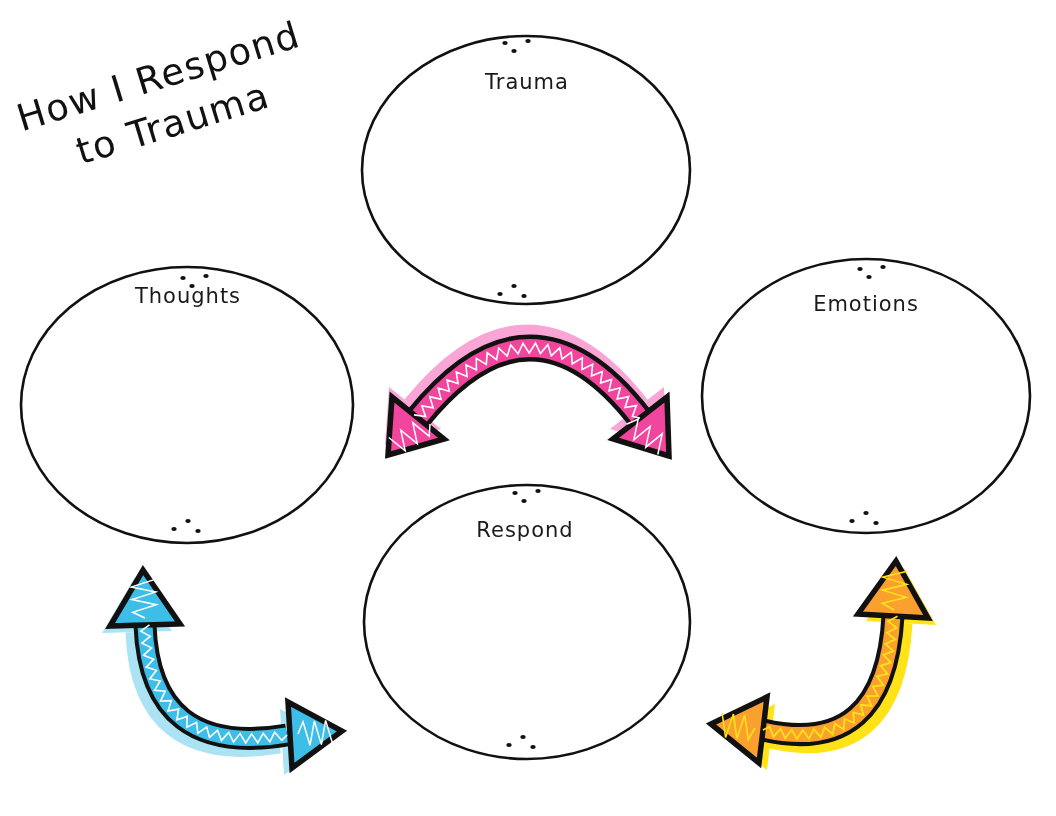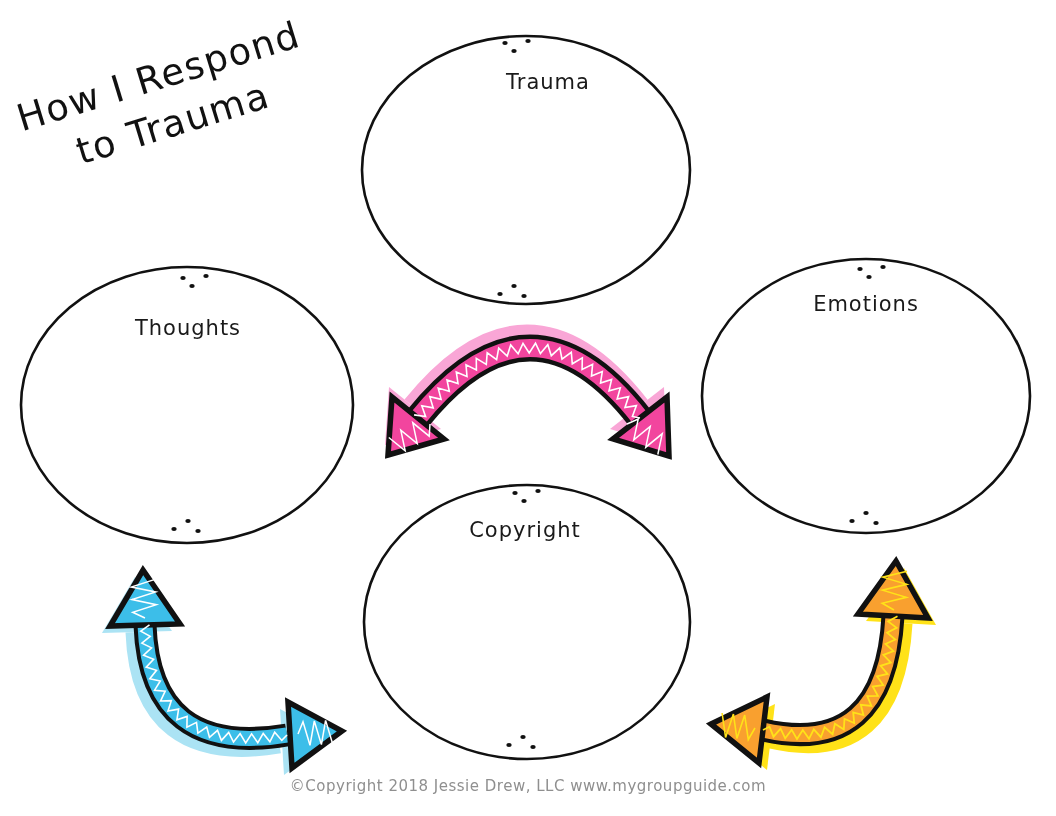--- a/index.html
+++ b/index.html
@@ -4,22 +4,22 @@
 <style>
   html,body{margin:0;padding:0;background:#fff;}
   .page{position:relative;width:1056px;height:816px;background:#ffffff;overflow:hidden;
         font-family:"Liberation Sans",sans-serif;color:#1a1a1a;}
   .title{position:absolute;left:16px;top:52px;width:300px;text-align:center;
          transform:rotate(-17deg);font-size:37px;line-height:1.32;letter-spacing:1.5px;
          color:#111;font-family:"DejaVu Sans",sans-serif;}
   .title span{display:block;}
   .node-label{position:absolute;transform:translateX(-50%);font-size:21px;letter-spacing:1px;
               color:#1a1a1a;font-family:"DejaVu Sans",sans-serif;white-space:nowrap;}
-  #label-trauma{left:548px;top:70px;}
-  #label-thoughts{left:188px;top:316px;}
+  #label-trauma{left:527px;top:70px;}
+  #label-thoughts{left:188px;top:284px;}
   #label-behaviors{left:866px;top:292px;}
   #label-emotions{left:525px;top:518px;}
   .copyright{position:absolute;left:0;top:777px;width:100%;text-align:center;
              font-size:15px;letter-spacing:0.5px;color:#8f8f8f;
              font-family:"DejaVu Sans",sans-serif;}
   svg.art{position:absolute;left:0;top:0;}
   .circle{fill:#ffffff;stroke:#111;stroke-width:2.6px;}
   .dot{fill:#111;}
   .band-black{fill:none;stroke:#111;stroke-linecap:butt;}
   .zig{fill:none;stroke-linejoin:miter;}
@@ -124,16 +124,15 @@
       <path id="gd-orange-hl" class="guide" d="M 721 725 L 755 728"></path>
       <polyline class="zig" style="stroke:var(--yellow)" stroke-width="1.8" points="897.5,616.3 888.1,621.4 896.6,627.9 887.1,632.7 895.3,639.5 885.5,643.9 893.4,651.1 883.4,654.9 890.8,662.6 880.6,665.8 887.5,674.0 877.1,676.3 883.2,685.1 872.7,686.5 877.9,695.8 867.3,696.0 871.4,705.9 860.8,704.8 863.4,715.1 853.2,712.4 854.2,723.1 844.5,718.8 843.8,729.5 834.9,723.8 832.6,734.2 824.6,727.2 820.9,737.2 813.8,729.3 809.0,738.8 802.8,730.1 797.0,739.1 791.7,729.8 785.2,738.3 780.6,728.7 773.5,736.7 769.5,726.8 763.0,730.0"></polyline>
       <polyline class="zig" style="stroke:var(--yellow)" stroke-width="1.6" points="907.0,571.3 882.8,577.2 906.7,584.3 882.5,590.2 906.3,597.3 882.2,603.2 894.0,610.0"></polyline>
       <polyline class="zig" style="stroke:var(--yellow)" stroke-width="1.6" points="722.1,713.0 725.6,737.5 733.4,714.0 736.9,738.5 744.7,715.0 748.3,739.5 755.0,728.0"></polyline>
     </g>
   </svg>
 
   <div class="node-label" id="label-trauma">Trauma</div>
   <div class="node-label" id="label-thoughts">Thoughts</div>
   <div class="node-label" id="label-behaviors">Emotions</div>
-  <div class="node-label" id="label-emotions">Copyright</div>
+  <div class="node-label" id="label-emotions">Respond</div>
 
-  <div class="copyright">©Copyright 2018 Jessie Drew, LLC www.mygroupguide.com</div>
 </div>
 
 </body></html>

